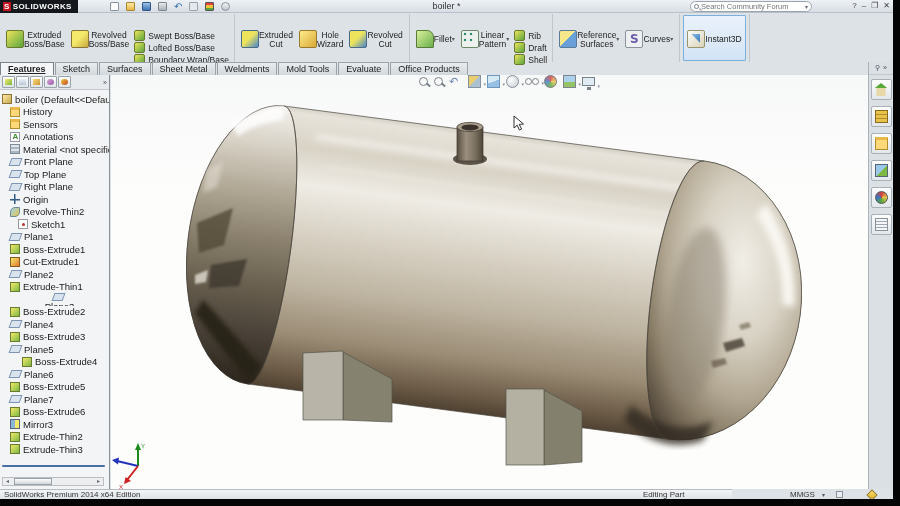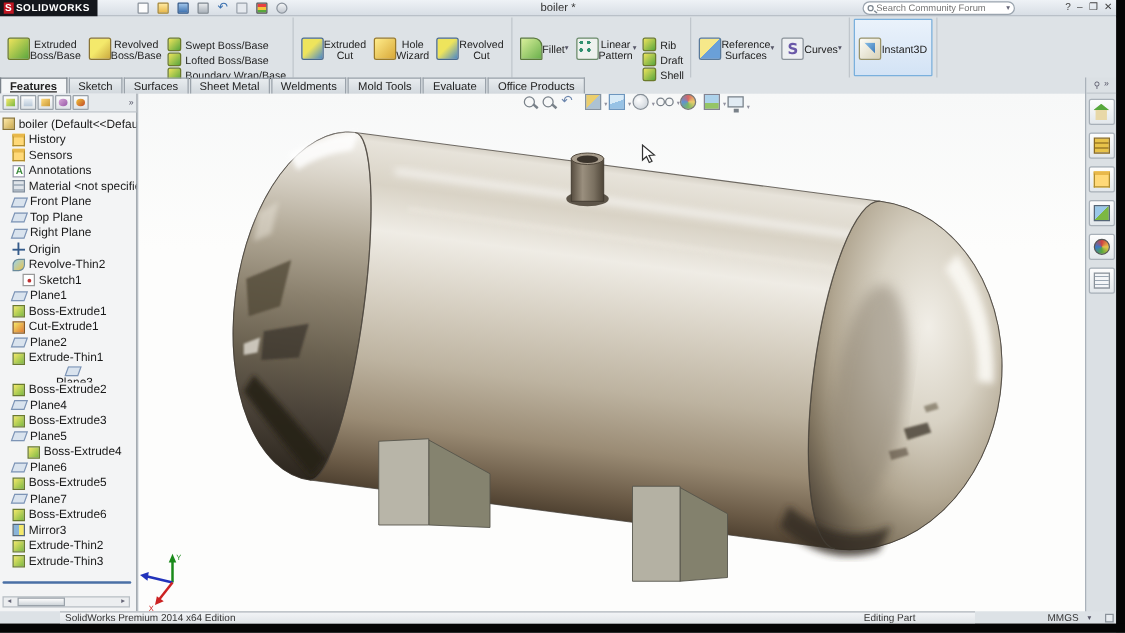--- a/index.html
+++ b/index.html
@@ -127,21 +127,21 @@
   .tpi{width:13px;height:13px;}
   .tpi-home{background:linear-gradient(#58a83c 40%,#e8d8a8 40%);clip-path:polygon(50% 0,100% 40%,85% 40%,85% 100%,15% 100%,15% 40%,0 40%);}
   .tpi-lib{background:repeating-linear-gradient(#e8c34a 0 3px,#b08d2f 3px 4px);border:1px solid #8a6a20;}
   .tpi-folder{background:#ffd978;border:1px solid #b08d2f;border-top:3px solid #e8b84a;}
   .tpi-palette{background:linear-gradient(135deg,#9ac8e8 50%,#7cb842 50%);border:1px solid #567;}
   .tpi-rgb{border-radius:50%;background:conic-gradient(#d04040,#e8c34a,#58a83c,#3a78c8,#d04040);border:1px solid #555;}
   .tpi-doc{background:#f4f6f8;border:1px solid #8a929a;background-image:repeating-linear-gradient(transparent 0 2px,#9aa6b2 2px 3px);}
 
   
   .statusbar{position:absolute;left:0;top:489px;width:732px;height:10px;background:linear-gradient(#f2f4f6,#dfe3e7);
-    border-top:1px solid #b5bac0;font-size:8px;color:#333;display:flex;align-items:center;padding:0 4px;margin-left:48px;}
+    border-top:1px solid #b5bac0;font-size:8px;color:#333;display:flex;align-items:center;padding:0 4px;}
   .statusbar .mode{position:absolute;left:643px;}
   .statusbar .units{position:absolute;left:790px;}
   .statusbar .ucaret{position:absolute;left:822px;font-size:6px;color:#556;}
   .statusbar .sicon{position:absolute;left:836px;width:7px;height:7px;border:1px solid #8a929a;background:#e8ecf0;}
   .statusbar .tag{position:absolute;left:868px;width:8px;height:8px;background:linear-gradient(135deg,#ffe066,#d8a828);border:1px solid #9a7a20;transform:rotate(45deg);}
   .edgeR{position:absolute;left:893px;top:0;width:7px;height:506px;background:#050505;}
   .edgeB{position:absolute;left:0;top:499px;width:900px;height:7px;background:#050505;}
 </style>
 </head>
 <body>

